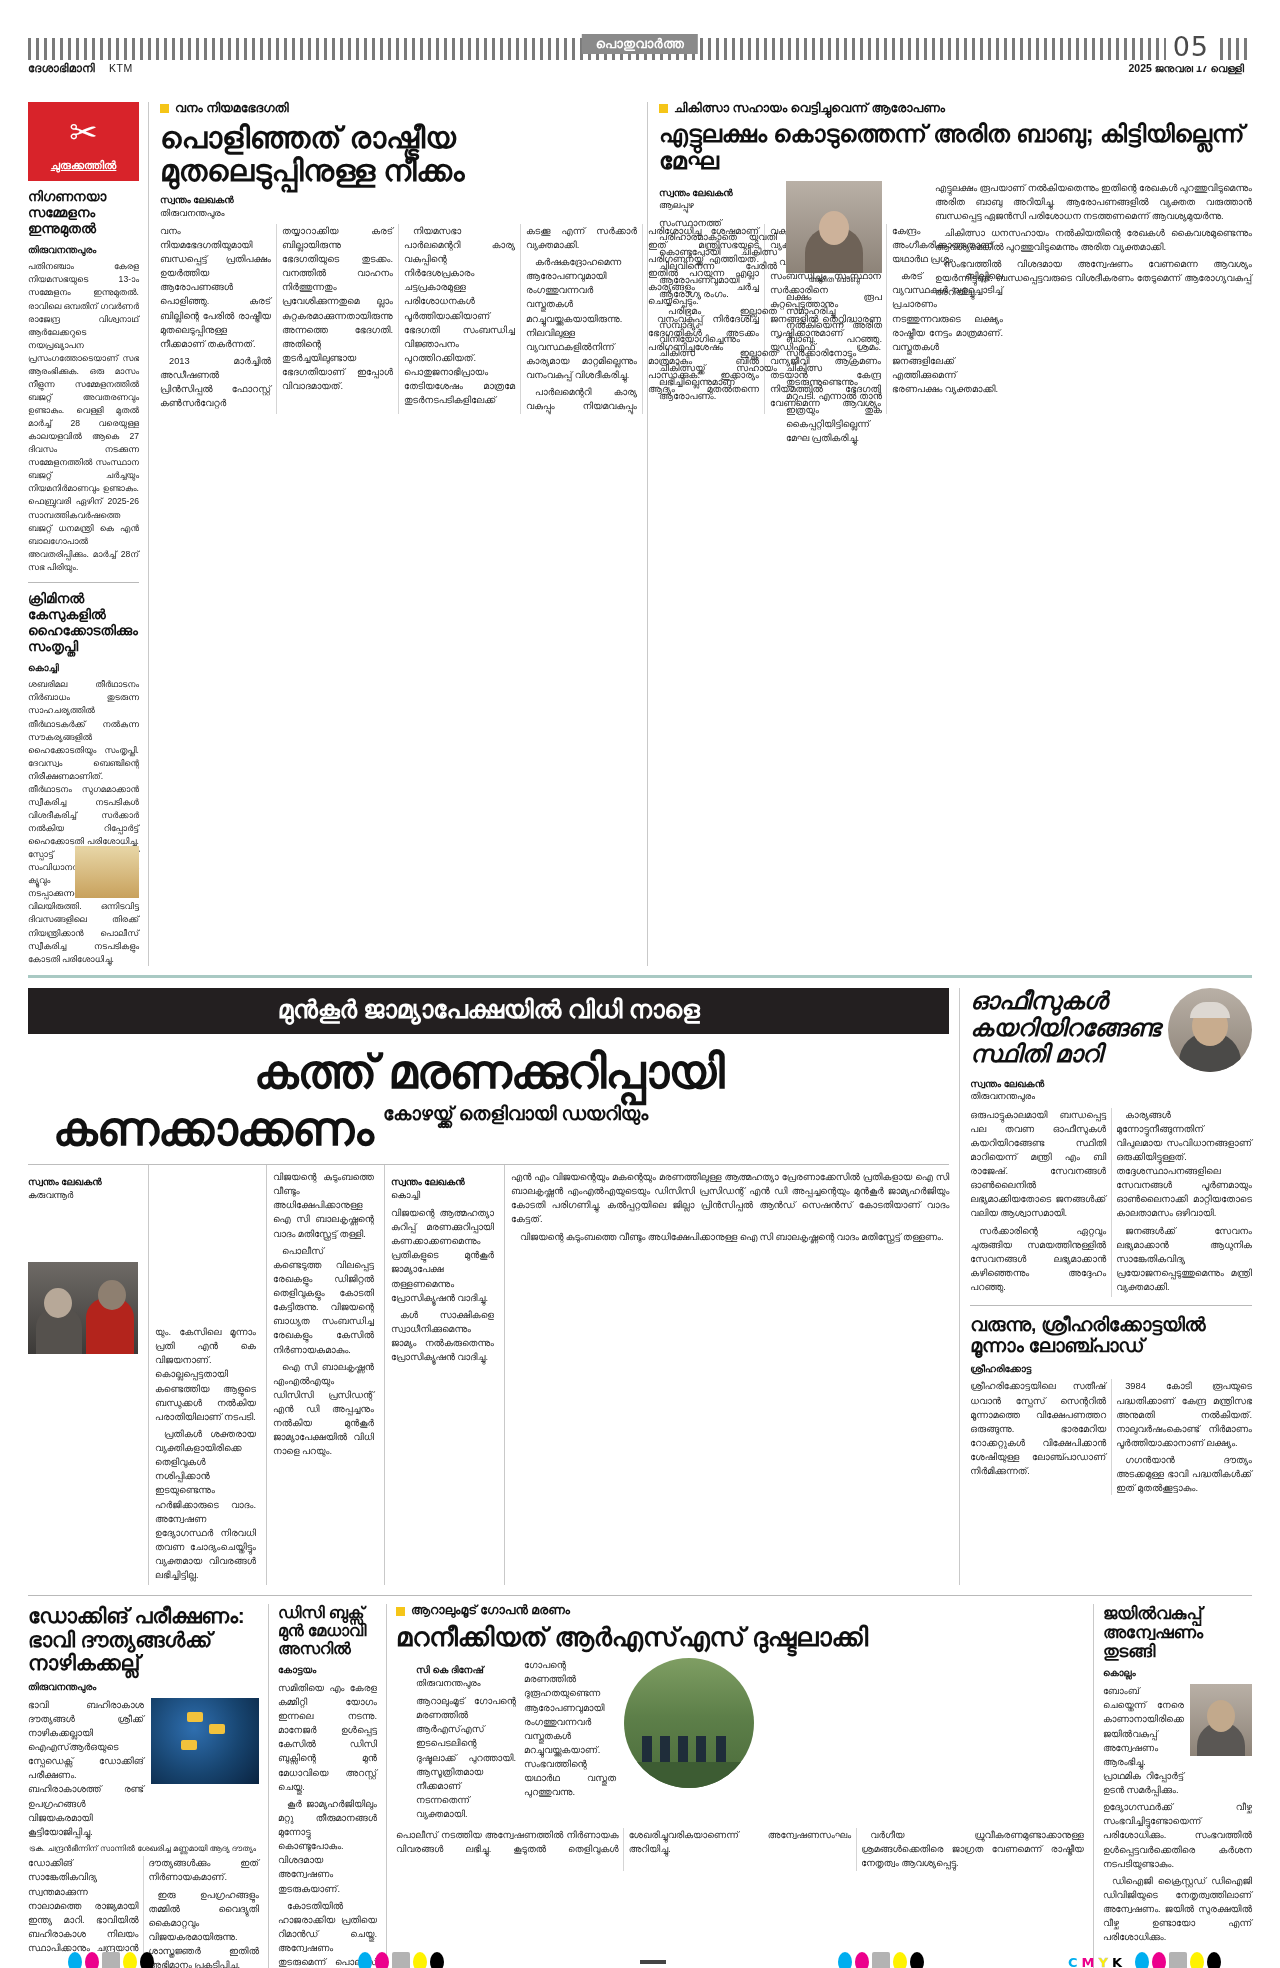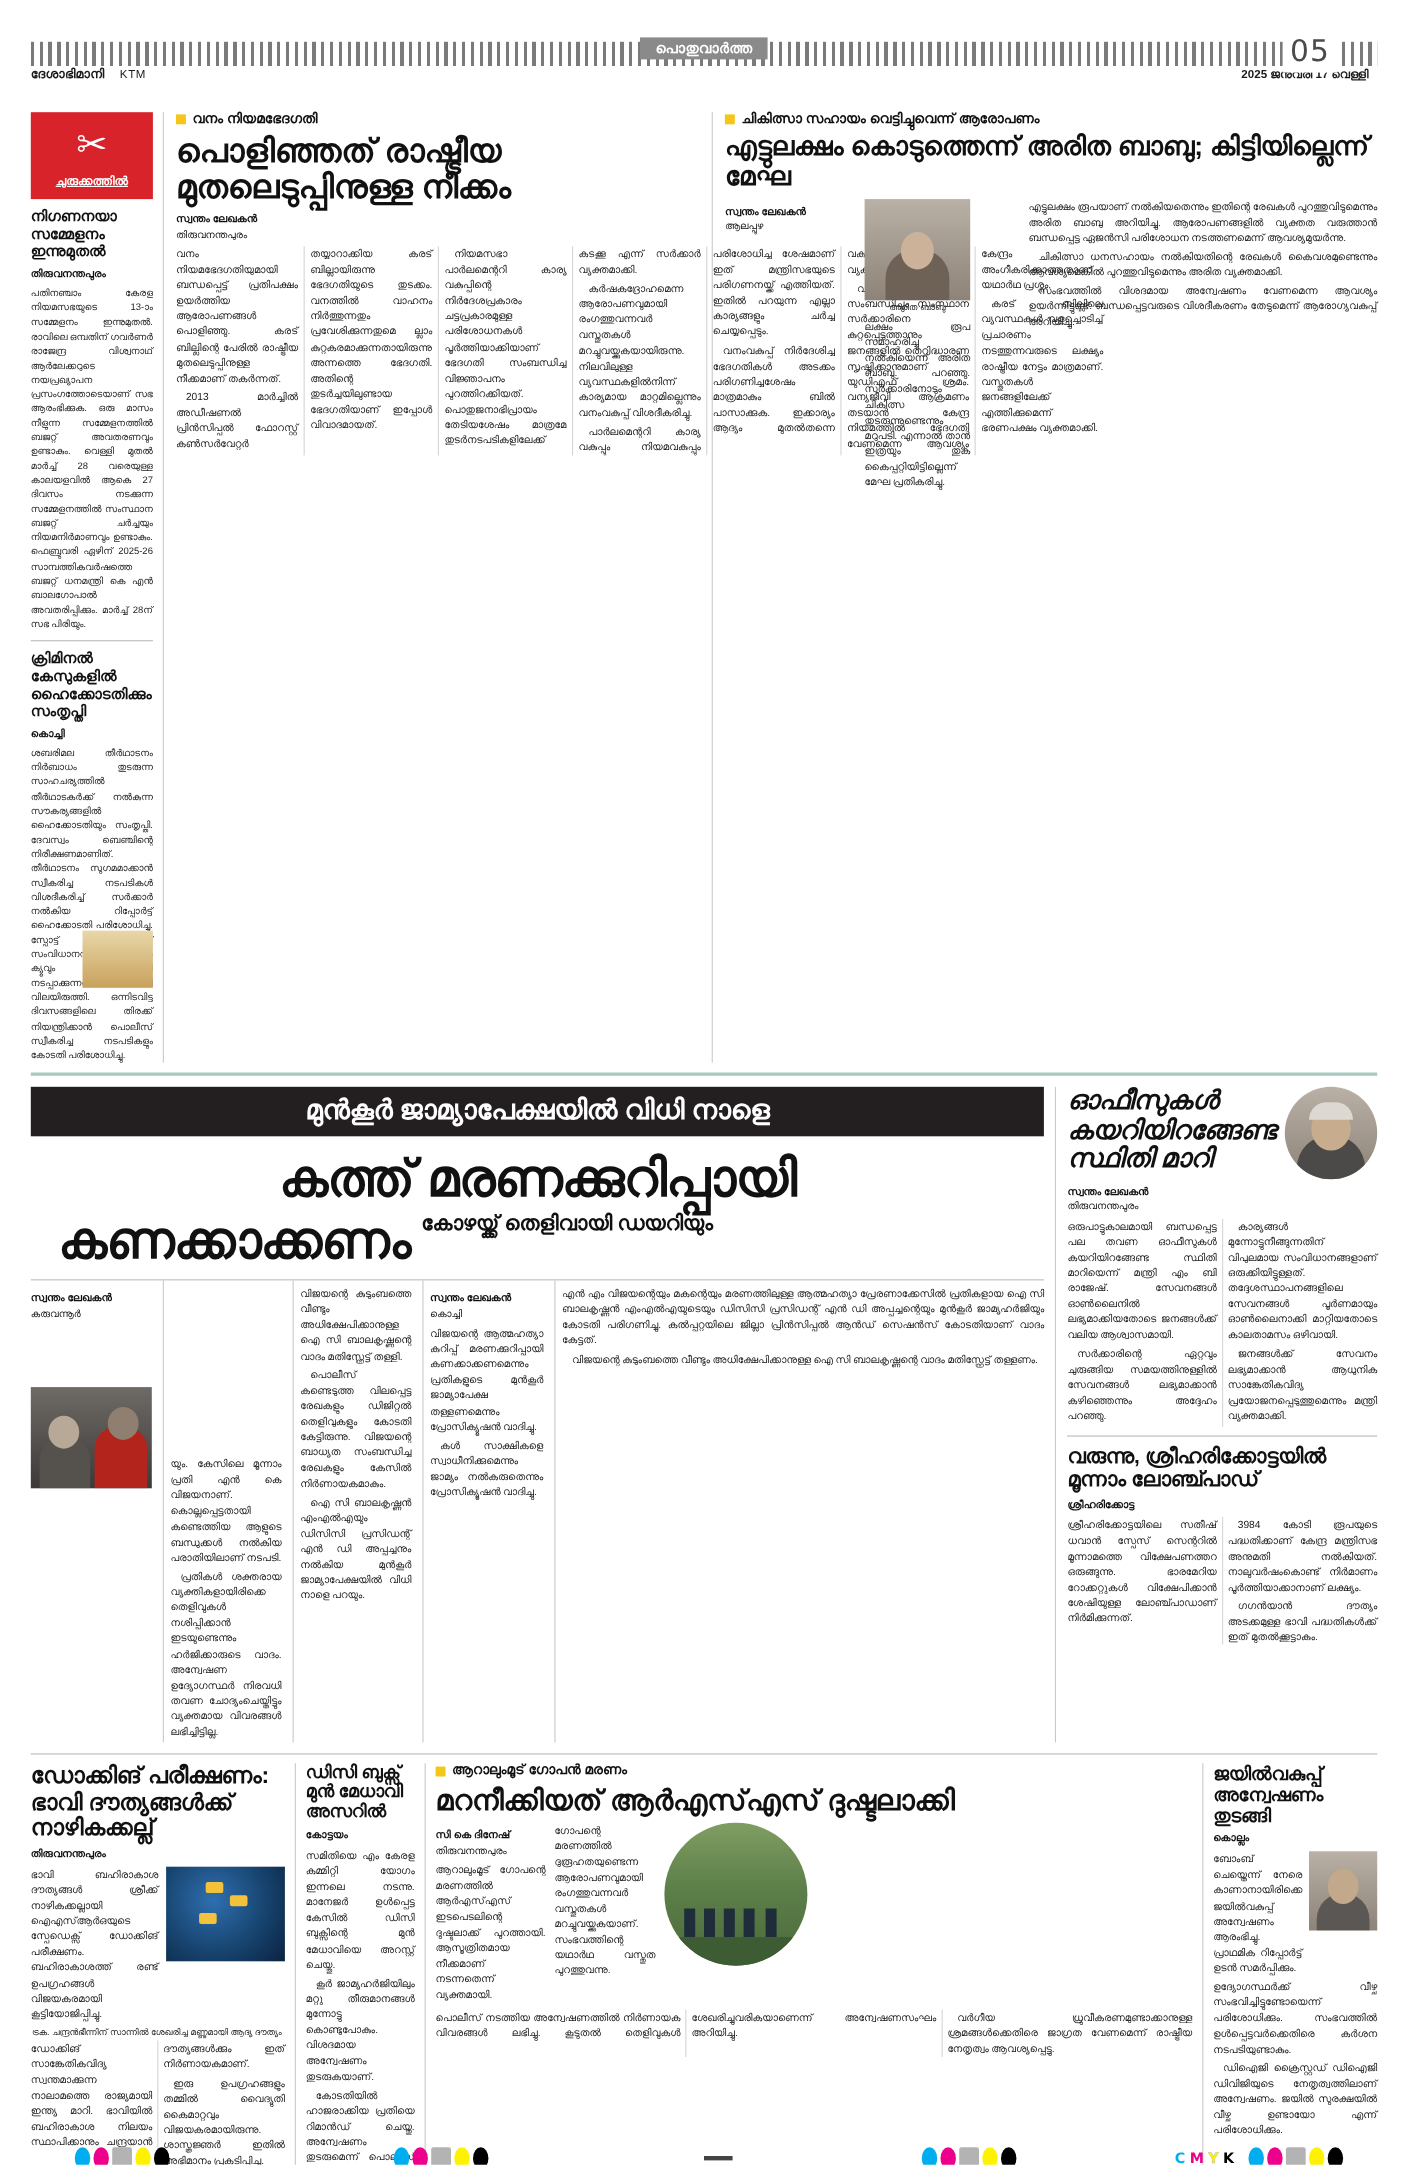--- a/index.html
+++ b/index.html
@@ -186,20 +186,24 @@
             <span class="sq"></span>
             <span>ചികിത്സാ സഹായം വെട്ടിച്ചുവെന്ന് ആരോപണം</span>
           </div>
           <div class="hl hl-l">എട്ടുലക്ഷം കൊടുത്തെന്ന് അരിത ബാബു; കിട്ടിയില്ലെന്ന് മേഘ</div>
           <div style="display:flex; gap:9px; margin-top:6px;">
             <div style="flex:0 0 118px;">
               <div class="byline">
                 <div>സ്വന്തം ലേഖകൻ</div>
                 <div class="place">ആലപ്പുഴ</div>
               </div>
+              <div class="body-col">
+                <p>സംസ്ഥാനത്ത് പരിഹാരമാകാതെ യുവതി കൊണ്ടുപോയി ചികിത്സ ചിലവിനെന്ന പേരിൽ ആരോപണവുമായി ആരോഗ്യ രംഗം.</p>
+                <p>പരിഭ്രമം ഇല്ലാതെ സമ്പാദ്യം വിനിയോഗിച്ചെന്നും ചികിത്സ ഇല്ലാതെ ചികിത്സയ്ക്ക് സഹായം ലഭിച്ചില്ലെന്നുമാണ് ആരോപണം.</p>
+              </div>
             </div>
             <div style="flex:0 0 96px;">
               <div class="photo ph-portrait" style="height:92px;">
                 <div style="position:absolute;bottom:0;left:50%;transform:translateX(-50%);width:58px;height:46px;background:#6e6257;border-radius:26px 26px 0 0;"></div>
                 <div style="position:absolute;bottom:28px;left:50%;transform:translateX(-50%);width:30px;height:34px;background:#cdb29a;border-radius:50%;"></div>
               </div>
               <div class="photo-cap">അരിത ബാബു</div>
               <div class="body-col" style="margin-top:3px;">
                 <p>ലക്ഷം രൂപ സമാഹരിച്ചു നൽകിയെന്ന് അരിത ബാബു. പറഞ്ഞു. സർക്കാരിനോടും ചികിത്സ തുടരുന്നുണ്ടെന്നും മറുപടി. എന്നാൽ താൻ ഇത്രയും തുക കൈപ്പറ്റിയിട്ടില്ലെന്ന് മേഘ പ്രതികരിച്ചു.</p>
               </div>
@@ -374,21 +378,21 @@
 
       </div>
 
       <div style="flex:1; padding:0 9px;" class="rule-v">
         <div>
           <div class="kicker">
             <span class="sq"></span>
             <span>ആറാലുംമൂട് ഗോപൻ മരണം</span>
           </div>
           <div class="hl hl-l" style="font-size:26px;">മറനീക്കിയത് ആർഎസ്എസ് ദുഷ്ടലാക്കി</div>
-          <div style="display:flex; gap:8px; margin-top:6px;">
+          <div style="display:flex; gap:8px; margin-top:6px;margin-left:20px;">
             <div style="flex:0 0 100px;">
               <div class="byline">
                 <div>സി കെ ദിനേഷ്</div>
                 <div class="place">തിരുവനന്തപുരം</div>
               </div>
               <div class="body-col">
                 <p>ആറാലുംമൂട് ഗോപന്റെ മരണത്തിൽ ആർഎസ്എസ് ഇടപെടലിന്റെ ദുഷ്ടലാക്ക് പുറത്തായി. ആസൂത്രിതമായ നീക്കമാണ് നടന്നതെന്ന് വ്യക്തമായി.</p>
               </div>
             </div>
             <div style="flex:0 0 92px;">

